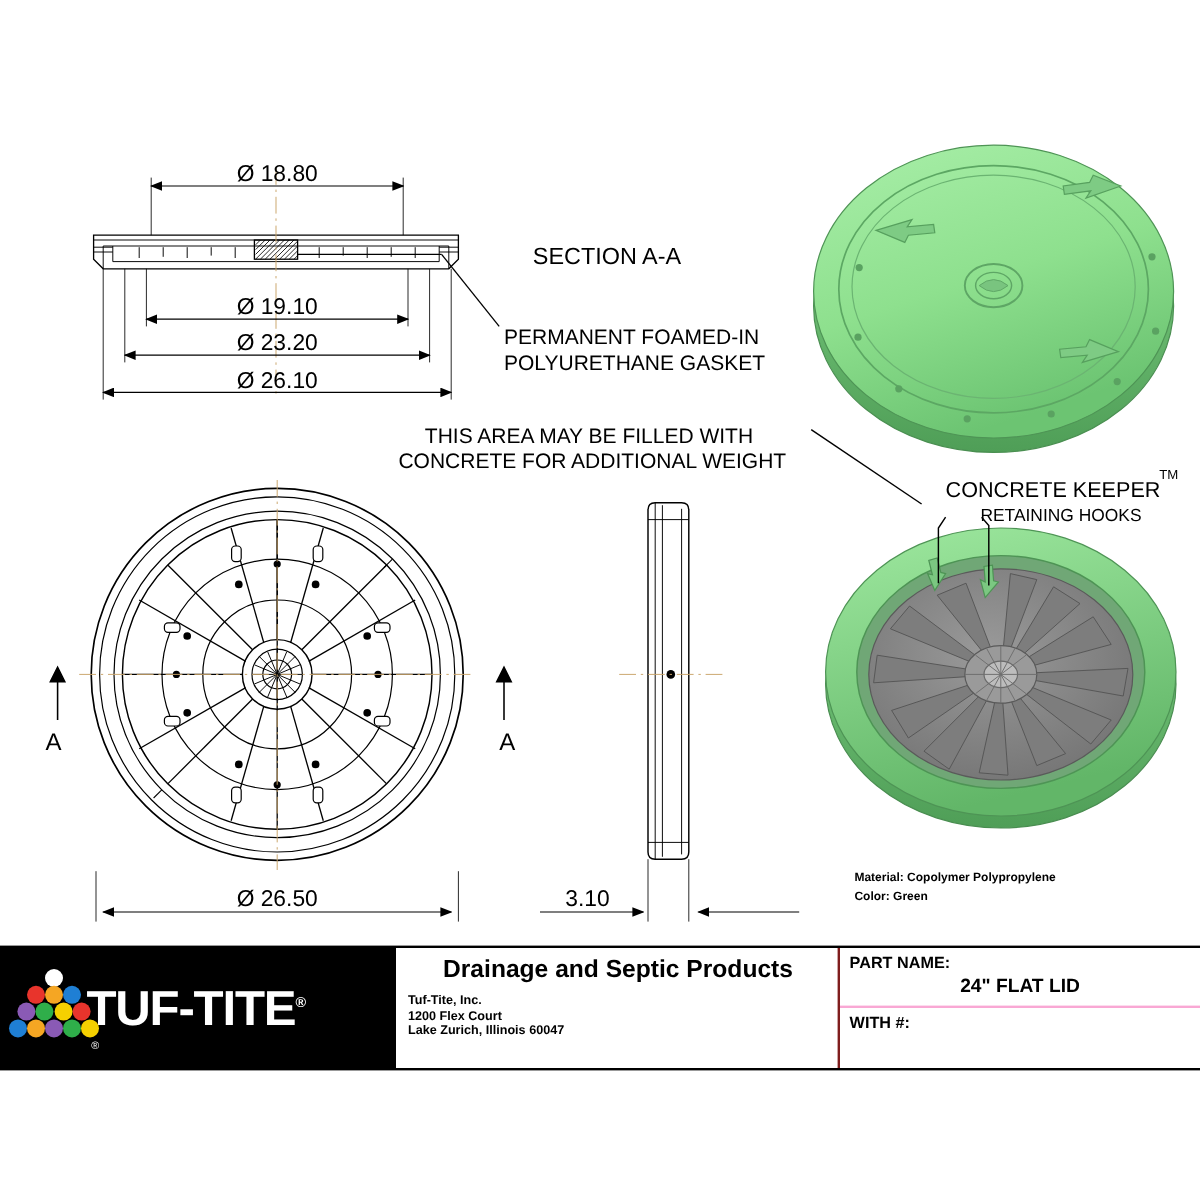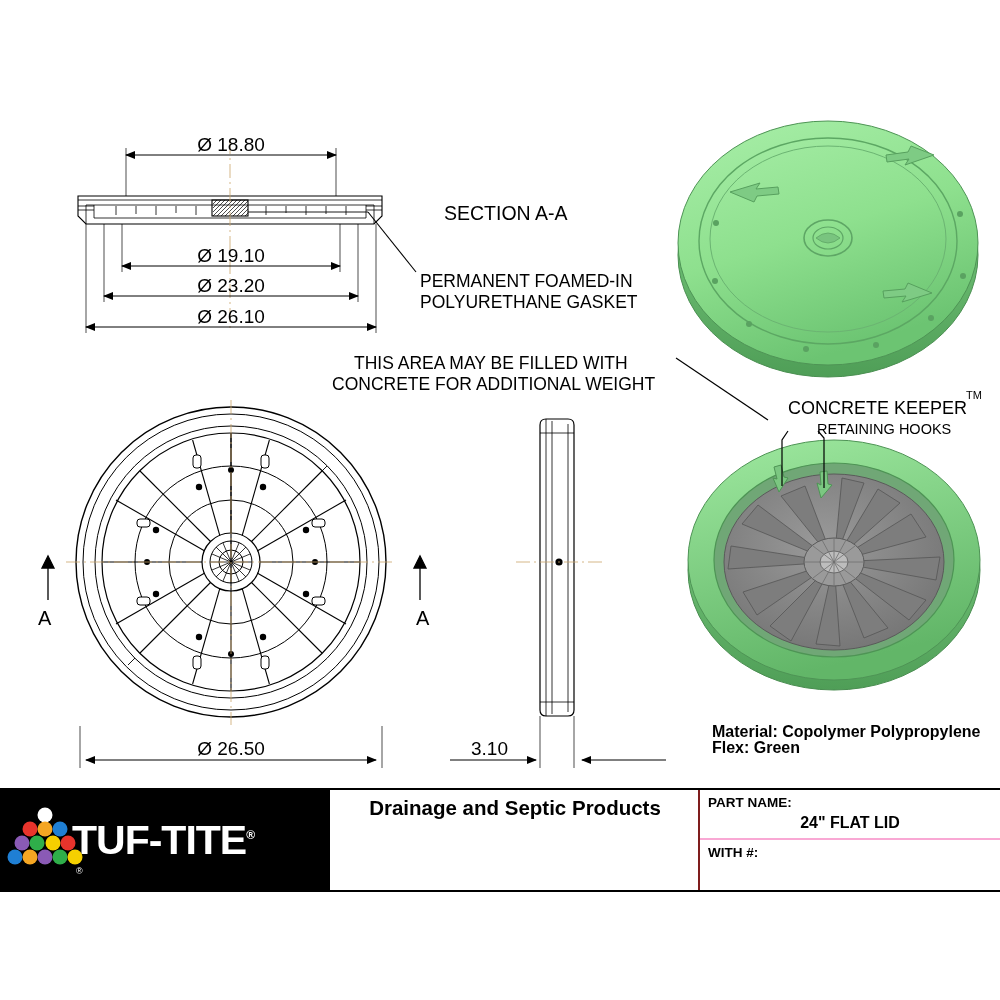--- a/index.html
+++ b/index.html
@@ -20,21 +20,21 @@
   .tb-phones td{font-size:10.5px;font-weight:bold;padding:0;line-height:12.5px;}
   .tb-phones td.num{padding-left:26px;}
   .tb-right{width:300px;position:relative;}
   .tb-right .row{height:50%;box-sizing:border-box;position:relative;}
   .tb-right .row.top{border-bottom:2px solid #f9a8d4;}
   .tb-right .lbl{position:absolute;left:8px;top:5px;font-size:13.5px;font-weight:bold;}
   .tb-right .val{position:absolute;left:0;right:0;text-align:center;font-size:16px;font-weight:bold;}
   .tb-right .row.top .val{top:24px;}
   .tb-right .row.bot .val{top:13px;}
 
-  .material-note{position:absolute;left:712px;top:724px;font-size:16px;font-weight:bold;line-height:16px;}
+  .material-note{position:absolute;left:712px;top:724px;font-size:10px;font-weight:bold;line-height:16px;}
 </style>
 </head>
 <body>
 
 <div id="sheet">
 <svg width="1000" height="1000" viewBox="0 0 1000 1000">
   <defs>
     <marker id="arrS" markerWidth="10" markerHeight="8" refX="9" refY="4" orient="auto">
       <path d="M0,0 L10,4 L0,8 z" fill="#000"></path>
     </marker>
@@ -326,21 +326,21 @@
   </g>
 
   <text class="txt" x="772" y="414" font-size="18">CONCRETE KEEPER</text>
   <text class="txt" x="950" y="399" font-size="11">TM</text>
   <text class="txt" x="801" y="434" font-size="14.5">RETAINING HOOKS</text>
 </svg>
 </div>
 
 <div class="material-note">
   <div>Material: Copolymer Polypropylene</div>
-  <div>Flex: Green</div>
+  <div>Color: Green</div>
 </div>
 
 <div class="titleblock">
 
   <div class="tb-logo">
     <svg width="78" height="78" viewBox="0 0 78 78" style="position:absolute;left:6px;top:12px;">
       <circle cx="39" cy="13" r="7.5" fill="#ffffff"></circle>
       <circle cx="24" cy="27" r="7.5" fill="#e8342c"></circle>
       <circle cx="39" cy="27" r="7.5" fill="#f5a623"></circle>
       <circle cx="54" cy="27" r="7.5" fill="#1f7fd4"></circle>
@@ -353,20 +353,25 @@
       <circle cx="39" cy="55" r="7.5" fill="#8a5ab5"></circle>
       <circle cx="54" cy="55" r="7.5" fill="#2fae4a"></circle>
       <circle cx="69" cy="55" r="7.5" fill="#f5d000"></circle>
       <text x="70" y="72" font-size="9" fill="#ffffff" font-family="Liberation Sans, sans-serif">®</text>
     </svg>
     <div class="wordmark"><span>TUF-TITE</span><span class="reg">®</span></div>
   </div>
 
   <div class="tb-mid">
     <div class="headline">Drainage and Septic Products</div>
+    <div class="tb-addr">
+      <div>Tuf-Tite, Inc.</div>
+      <div>1200 Flex Court</div>
+      <div>Lake Zurich, Illinois 60047</div>
+    </div>
   </div>
 
   <div class="tb-right">
     <div class="row top">
       <div class="lbl">PART NAME:</div>
       <div class="val">24" FLAT LID</div>
     </div>
     <div class="row bot">
       <div class="lbl">WITH #:</div>
     </div>

